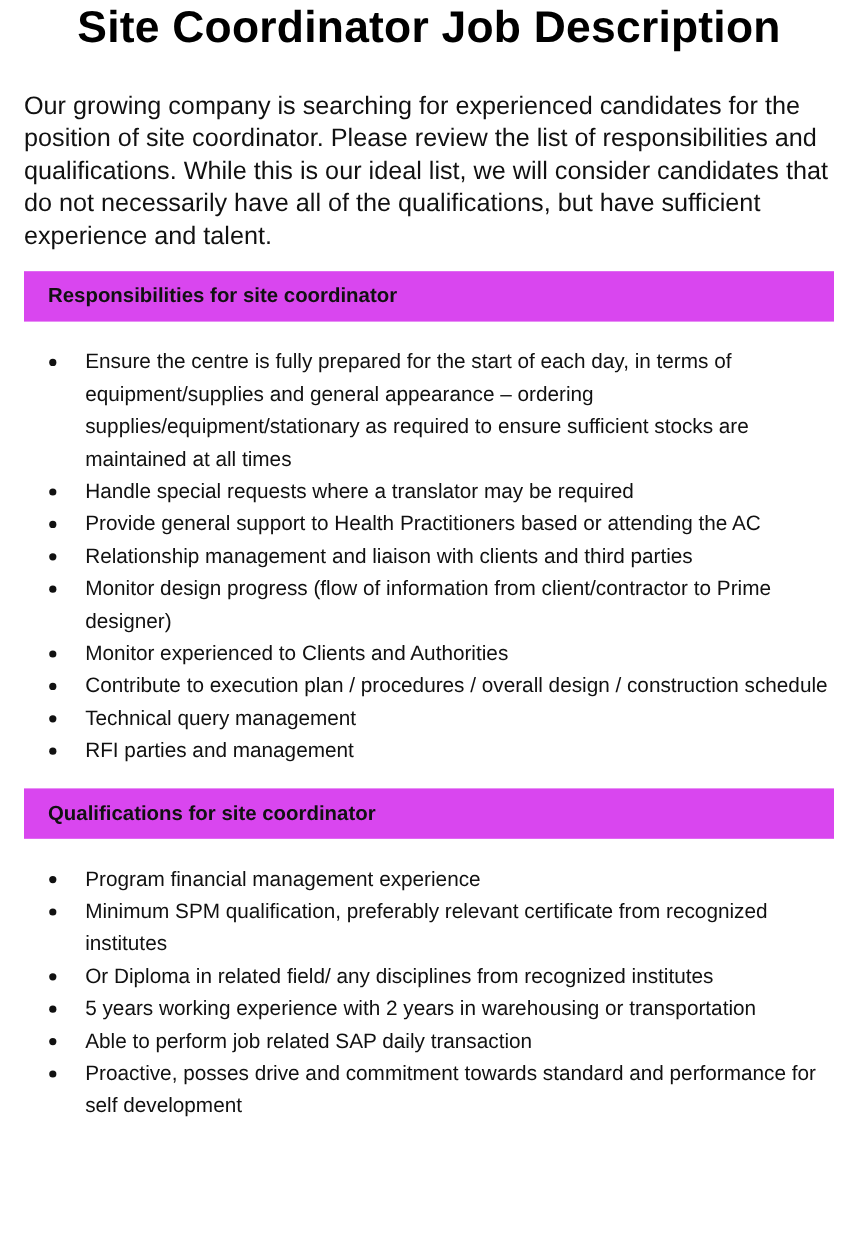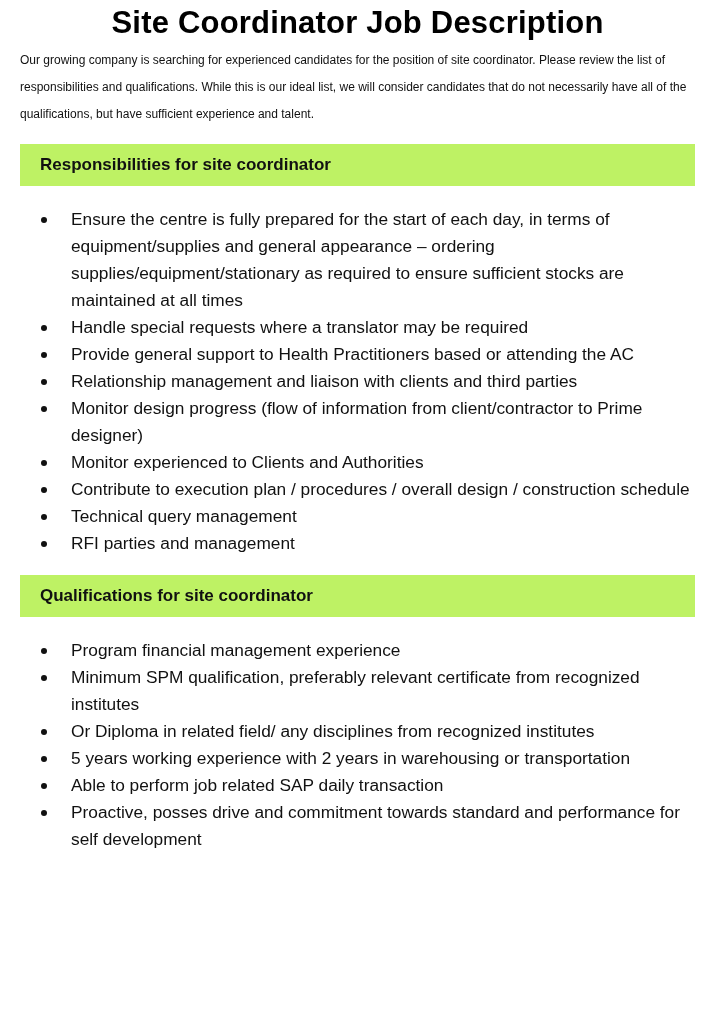--- a/index.html
+++ b/index.html
@@ -18,35 +18,35 @@
     .page {
       position: absolute;
       left: 20px;
       top: 0;
       width: 675px;
     }
     h1.title {
       margin: 0;
       padding-top: 3px;
       height: 40px;
-      font-size: 31px;
+      font-size: 37px;
       font-weight: bold;
       text-align: center;
       line-height: 40px;
       letter-spacing: 0.2px;
       color: #000;
     }
     .intro {
-      margin: 4px 0 0 0;
-      font-size: 12px;
+      margin: 32px 0 0 0;
+      font-size: 21px;
       line-height: 27px;
       color: #111;
     }
     .section-header {
-      background: #bef264;
+      background: #d946ef;
       height: 42px;
       box-sizing: border-box;
       padding-left: 20px;
       font-size: 17px;
       font-weight: bold;
       line-height: 42px;
       color: #111;
     }
     .sec-resp { margin-top: 16px; }
     .sec-qual { margin-top: 18px; }

